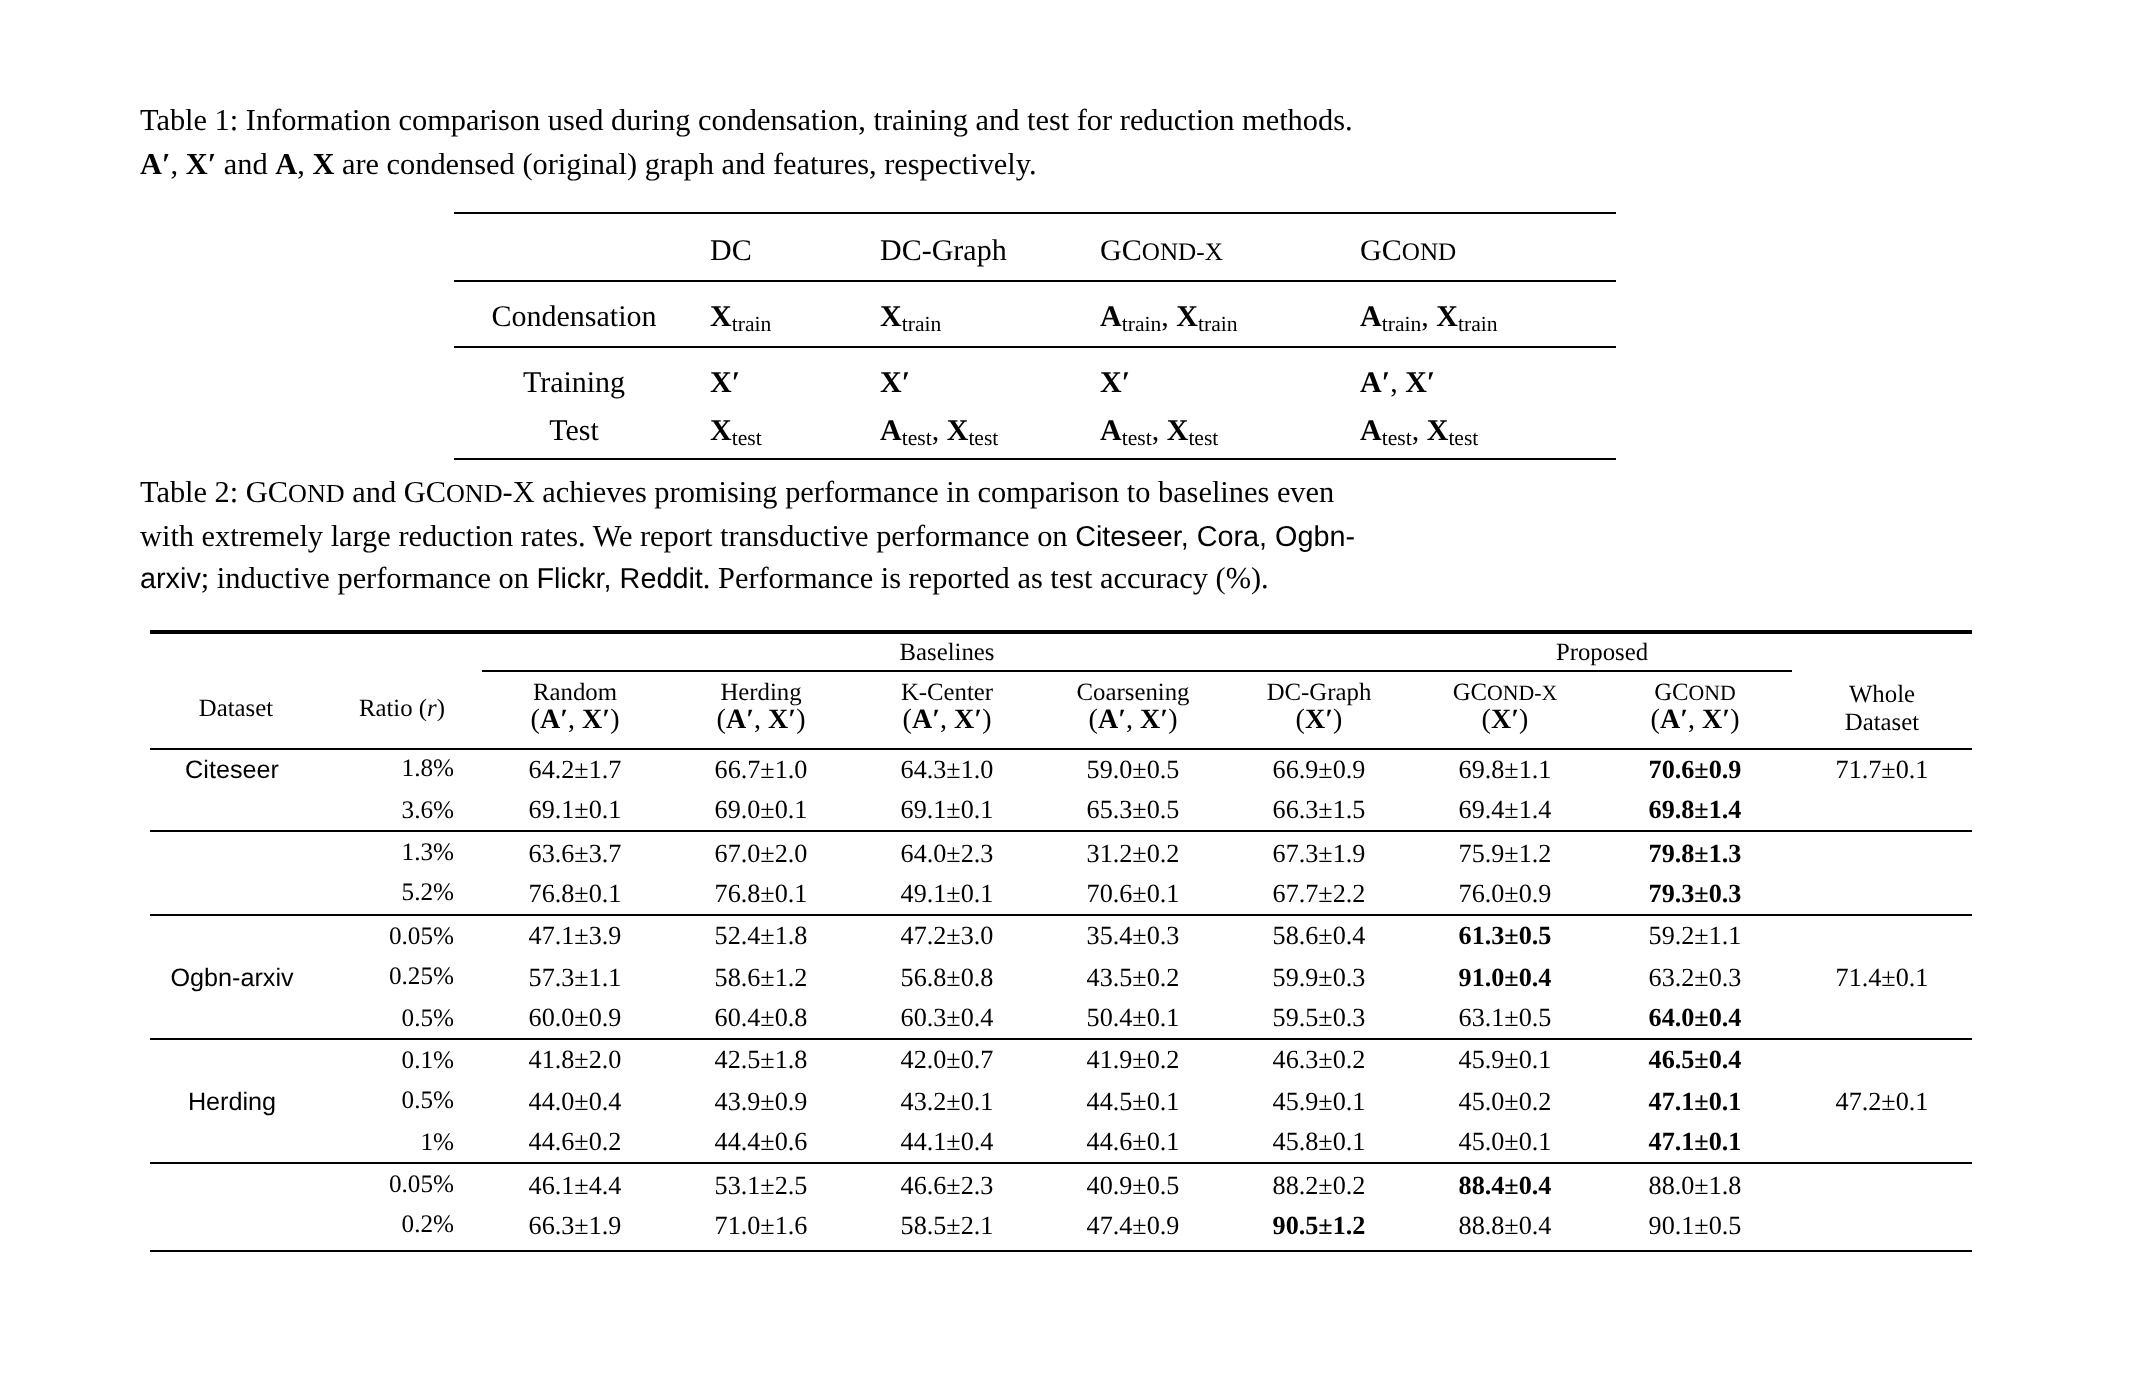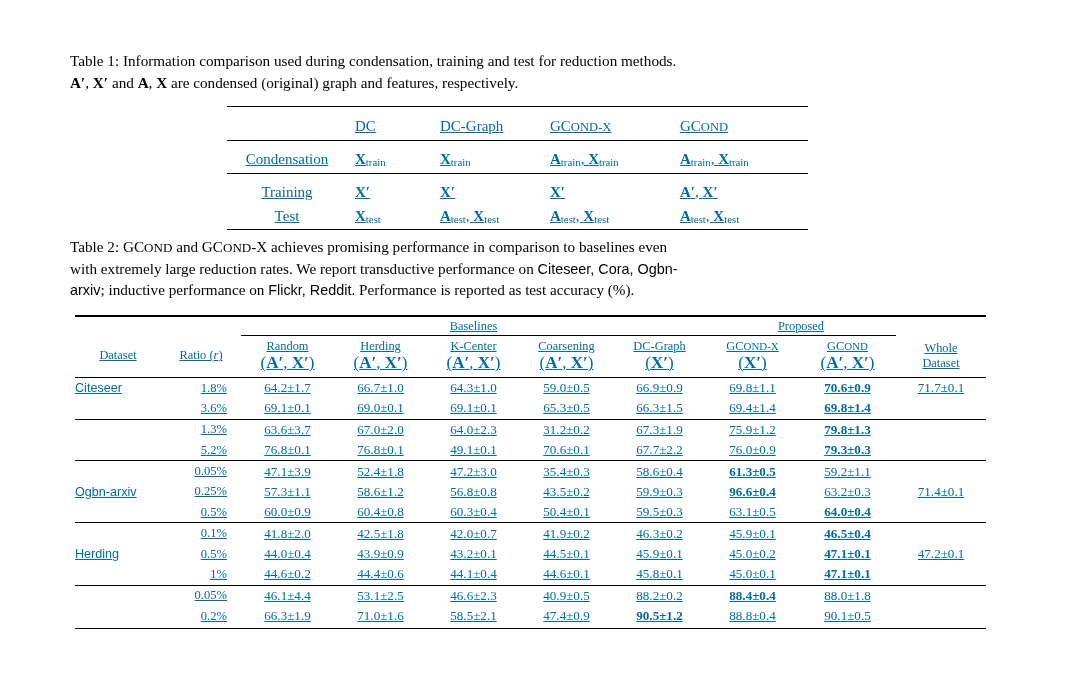--- a/index.html
+++ b/index.html
@@ -40,22 +40,21 @@
     position: absolute;
     left: 70px;
     top: 50px;
     width: 940px;
   }
   #table1-caption { width: 940px; }
 
   table.tbl {
     border-collapse: collapse;
     font-family: "Liberation Serif", serif;
-    color: #0369a1;
-    text-decoration: underline;
+    color: #000000;
   }
   table.tbl td, table.tbl th {
     padding: 0;
     font-weight: normal;
     vertical-align: baseline;
   }
 
   #table1 {
     margin-top: 13px;
     margin-left: 157px;
@@ -108,36 +107,36 @@
     padding-bottom: 1px;
     padding-top: 2px;
   }
   #table2 .colhead {
     text-align: center;
     font-size: 12.4px;
     line-height: 1.16;
     padding-top: 3px;
     padding-bottom: 4px;
   }
-  #table2 .hdr-line2 { font-size: 17px; }
+  #table2 .hdr-line2 { font-size: 14px; }
   #table2 .datacell {
     text-align: center;
     font-size: 13.1px;
     padding-top: 2.2px;
     padding-bottom: 2.2px;
     white-space: nowrap;
   }
   #table2 .ratio {
     text-align: right;
     font-size: 12.6px;
     padding-right: 14px;
     white-space: nowrap;
   }
   #table2 .dsname {
-    text-align: left;
+    text-align: center;
     font-family: "Liberation Sans", sans-serif;
     font-size: 12.6px;
     white-space: nowrap;
     padding-right: 4px;
   }
   #table2 .bold { font-weight: bold; }
   #table2 .sc { font-variant: small-caps; }
 
   .t2-toprule td { border-top: 1.5px solid #000; }
   .t2-toprule2 td { border-top: 1px solid #000; }
@@ -367,21 +366,21 @@
             <td class="datacell"></td>
           </tr>
           <tr>
             <td class="dsname">Ogbn-arxiv</td>
             <td class="ratio">0.25%</td>
             <td class="datacell">57.3±1.1</td>
             <td class="datacell">58.6±1.2</td>
             <td class="datacell">56.8±0.8</td>
             <td class="datacell">43.5±0.2</td>
             <td class="datacell">59.9±0.3</td>
-            <td class="datacell bold">96.6±0.4</td>
+            <td class="datacell bold">91.0±0.4</td>
             <td class="datacell">63.2±0.3</td>
             <td class="datacell">71.4±0.1</td>
           </tr>
           <tr>
             <td class="dsname"></td>
             <td class="ratio">0.5%</td>
             <td class="datacell">60.0±0.9</td>
             <td class="datacell">60.4±0.8</td>
             <td class="datacell">60.3±0.4</td>
             <td class="datacell">50.4±0.1</td>

